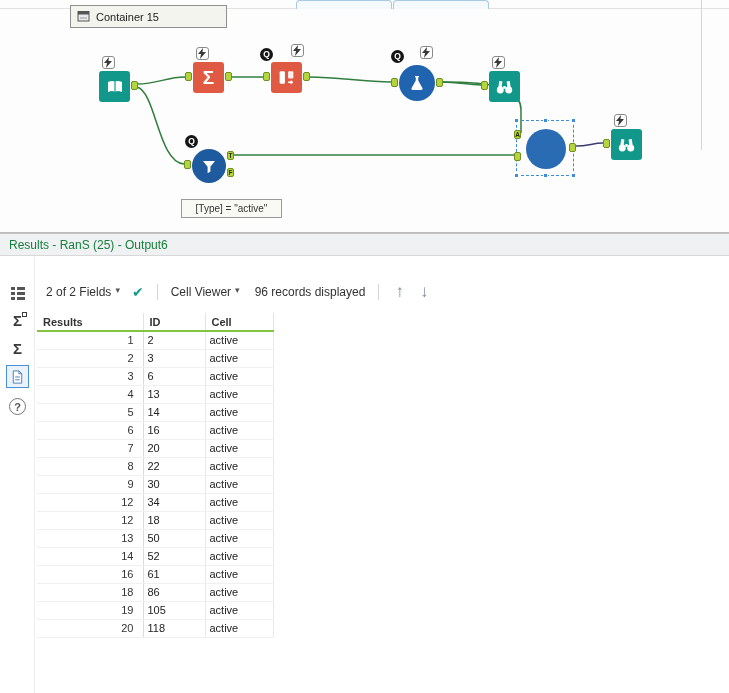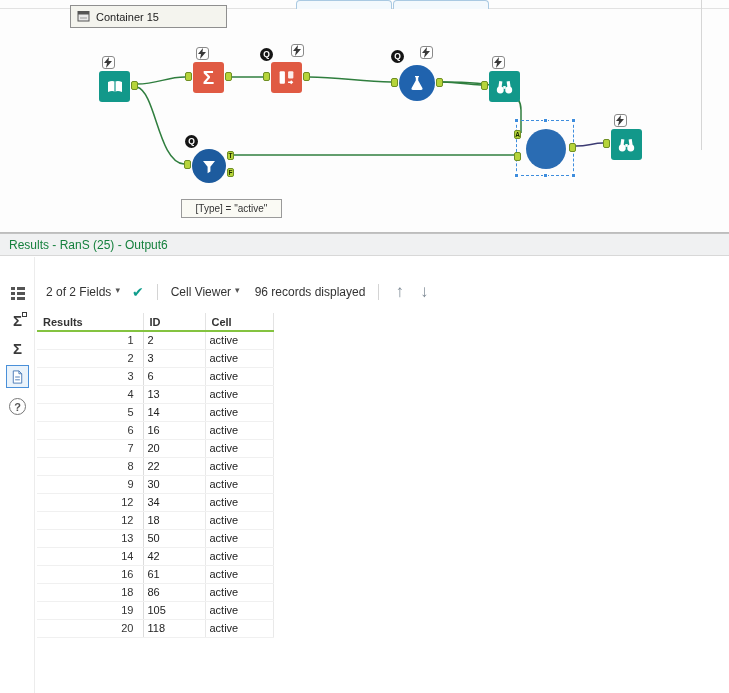--- a/index.html
+++ b/index.html
@@ -413,21 +413,21 @@
         <td>18</td>
         <td>active</td>
       </tr>
       <tr>
         <td class="rec">13</td>
         <td>50</td>
         <td>active</td>
       </tr>
       <tr>
         <td class="rec">14</td>
-        <td>42</td>
+        <td>52</td>
         <td>active</td>
       </tr>
       <tr>
         <td class="rec">16</td>
         <td>61</td>
         <td>active</td>
       </tr>
       <tr>
         <td class="rec">18</td>
         <td>86</td>

